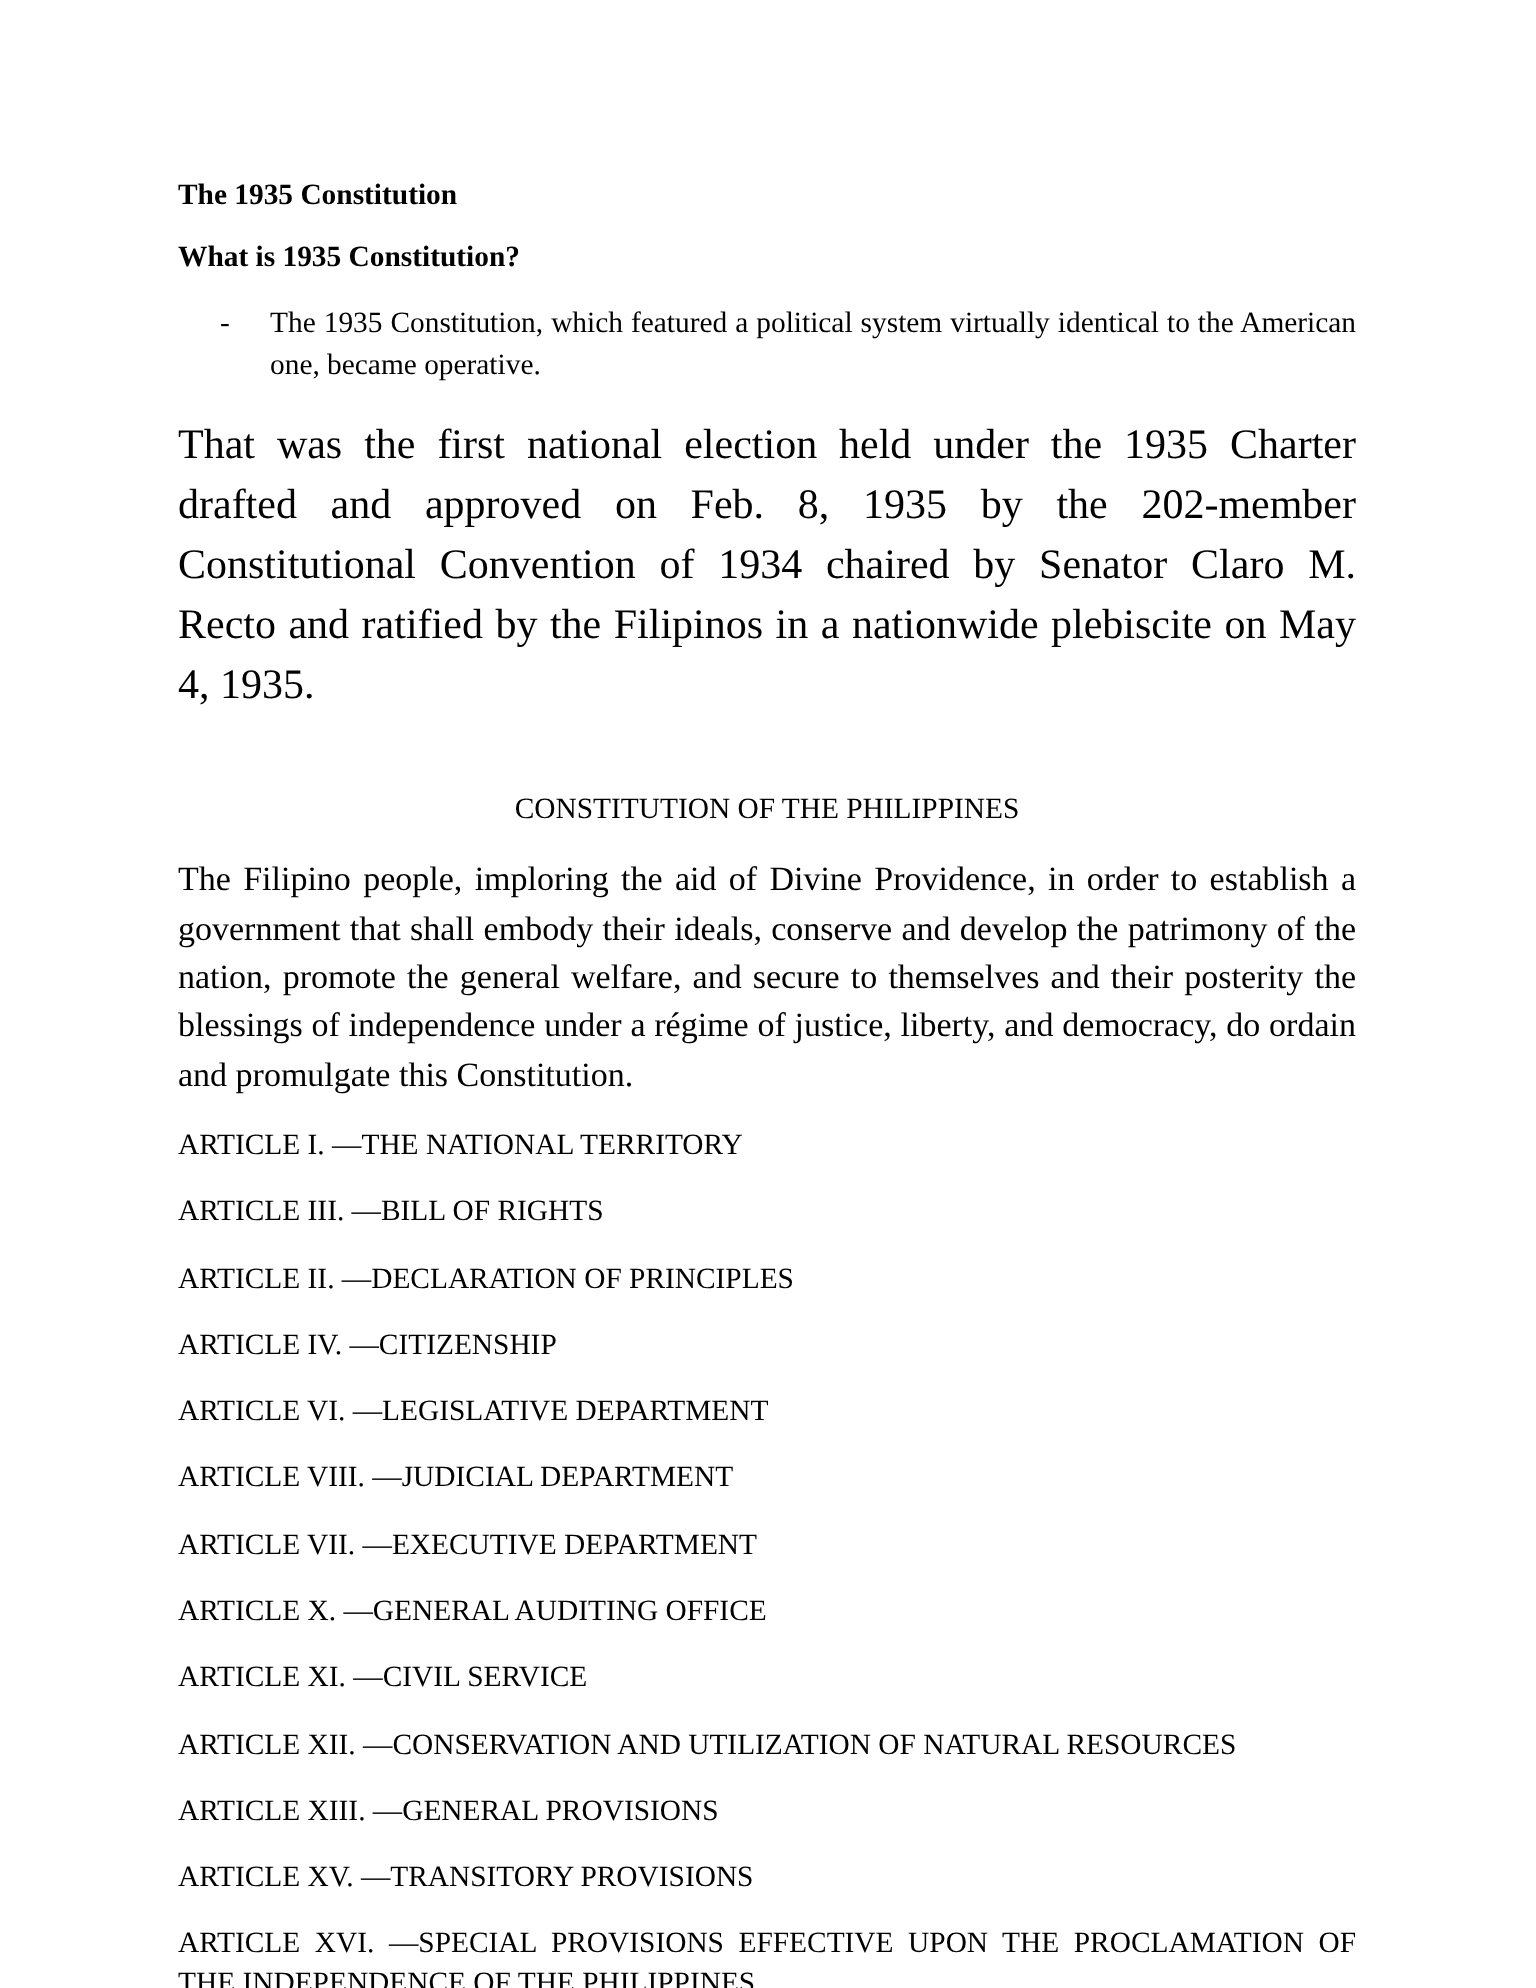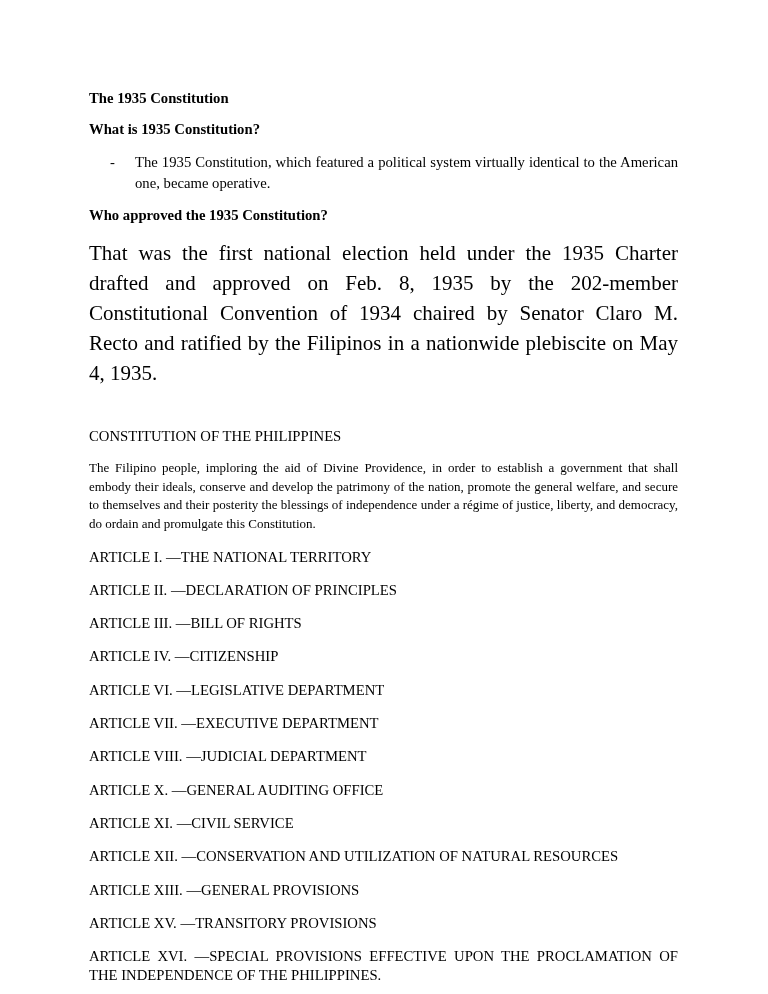--- a/index.html
+++ b/index.html
@@ -61,24 +61,24 @@
     text-justify: inter-word;
   }
   .spacer-block {
     height: 27px;
   }
   .section-title {
     font-size: 14.7px;
     font-weight: normal;
     line-height: 1.2;
     margin: 0 0 14px 0;
-    text-align: left;
+    text-align: center;
   }
   .preamble {
-    font-size: 13px;
+    font-size: 17px;
     line-height: 1.43;
     margin: 12px 0 14px 0;
     text-align: justify;
     text-justify: inter-word;
   }
   .article-list {
     margin: 0;
     padding: 0;
     list-style: none;
   }
@@ -106,38 +106,37 @@
 
     <h2 class="heading">What is 1935 Constitution?</h2>
 
     <ul class="bullet-list">
       <li class="bullet-item">
         <span class="bullet-marker">-</span>
         <span>The 1935 Constitution, which featured a political system virtually identical to the American one, became operative.</span>
       </li>
     </ul>
 
-    <h2 class="heading">Who approved the 1935 Constitution?</h2>
 
     <p class="para">That was the first national election held under the 1935 Charter drafted and approved on Feb. 8, 1935 by the 202-member Constitutional Convention of 1934 chaired by Senator Claro M. Recto and ratified by the Filipinos in a nationwide plebiscite on May 4, 1935.</p>
 
     <div class="spacer-block"></div>
 
     <div class="section-title">CONSTITUTION OF THE PHILIPPINES</div>
 
     <p class="preamble">The Filipino people, imploring the aid of Divine Providence, in order to establish a government that shall embody their ideals, conserve and develop the patrimony of the nation, promote the general welfare, and secure to themselves and their posterity the blessings of independence under a régime of justice, liberty, and democracy, do ordain and promulgate this Constitution.</p>
 
     <ul class="article-list">
       <li class="article-item">ARTICLE I. —THE NATIONAL TERRITORY</li>
+      <li class="article-item">ARTICLE III. —BILL OF RIGHTS</li>
       <li class="article-item">ARTICLE II. —DECLARATION OF PRINCIPLES</li>
-      <li class="article-item">ARTICLE III. —BILL OF RIGHTS</li>
       <li class="article-item">ARTICLE IV. —CITIZENSHIP</li>
       <li class="article-item">ARTICLE VI. —LEGISLATIVE DEPARTMENT</li>
+      <li class="article-item">ARTICLE VIII. —JUDICIAL DEPARTMENT</li>
       <li class="article-item">ARTICLE VII. —EXECUTIVE DEPARTMENT</li>
-      <li class="article-item">ARTICLE VIII. —JUDICIAL DEPARTMENT</li>
       <li class="article-item">ARTICLE X. —GENERAL AUDITING OFFICE</li>
       <li class="article-item">ARTICLE XI. —CIVIL SERVICE</li>
       <li class="article-item">ARTICLE XII. —CONSERVATION AND UTILIZATION OF NATURAL RESOURCES</li>
       <li class="article-item">ARTICLE XIII. —GENERAL PROVISIONS</li>
       <li class="article-item">ARTICLE XV. —TRANSITORY PROVISIONS</li>
       <li class="article-item wrap">ARTICLE XVI. —SPECIAL PROVISIONS EFFECTIVE UPON THE PROCLAMATION OF THE INDEPENDENCE OF THE PHILIPPINES.</li>
     </ul>
 
   </div>
 </div>

